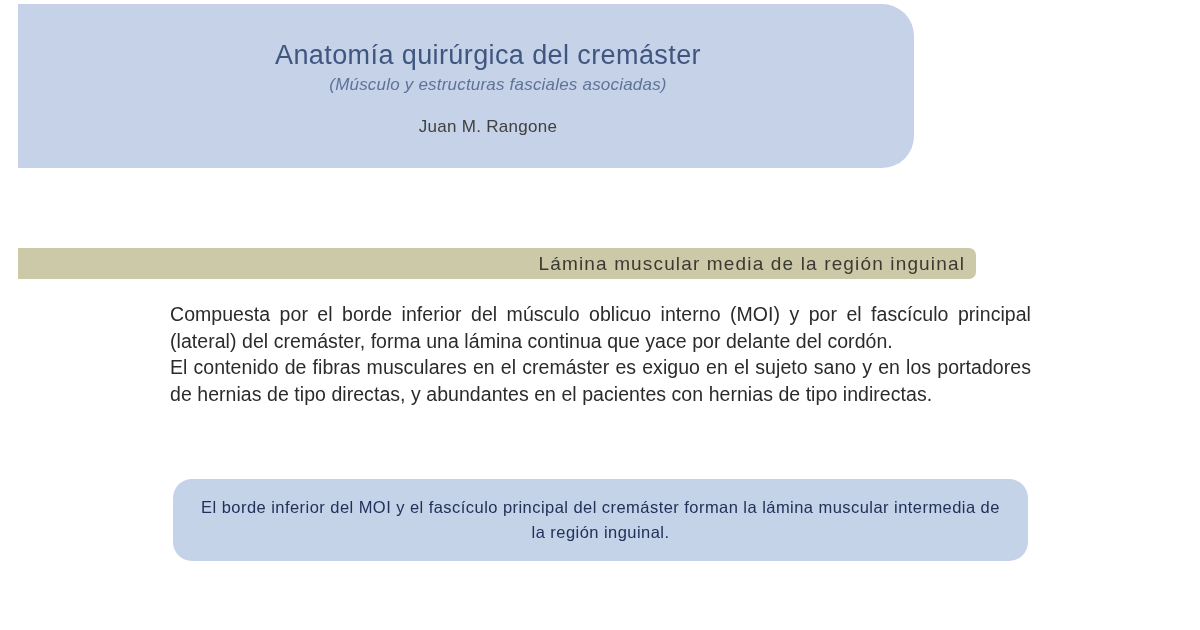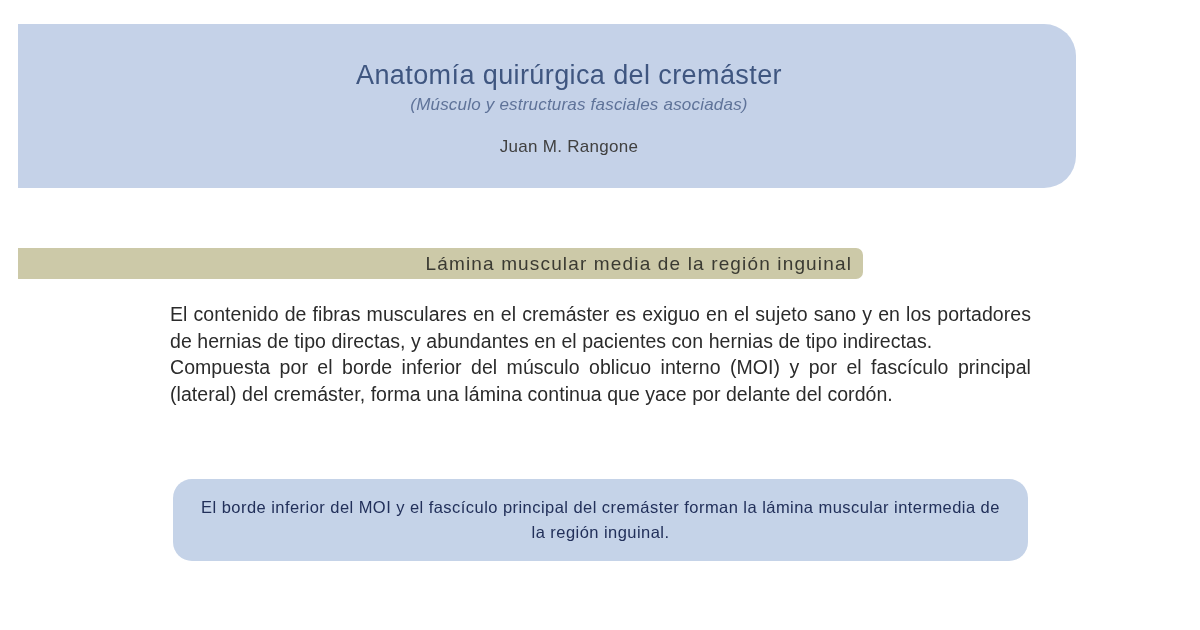--- a/index.html
+++ b/index.html
@@ -12,22 +12,22 @@
     background: #ffffff;
     font-family: "Liberation Sans", sans-serif;
     overflow: hidden;
     position: relative;
   }
 
   
   #title-banner {
     position: absolute;
     left: 18px;
-    top: 24px;
-    width: 1058px;
+    top: 4px;
+    width: 896px;
     height: 164px;
     background: #c5d2e8;
     border-radius: 0 32px 32px 0;
     box-sizing: border-box;
     padding-top: 36px;
     padding-left: 44px;
   }
   #title-main {
     font-size: 27px;
     color: #3f5680;
@@ -53,21 +53,21 @@
     margin-top: 22px;
     letter-spacing: 0.3px;
     font-weight: 400;
   }
 
   
   #section-bar {
     position: absolute;
     left: 18px;
     top: 248px;
-    width: 845px;
+    width: 958px;
     height: 31px;
     background: #ccc9a8;
     border-radius: 0 7px 7px 0;
     box-sizing: border-box;
     display: flex;
     align-items: center;
     justify-content: flex-end;
     padding-right: 11px;
   }
   #section-bar-label {
@@ -126,19 +126,19 @@
   <div id="title-main">Anatomía quirúrgica del cremáster</div>
   <div id="title-sub">(Músculo y estructuras fasciales asociadas)</div>
   <div id="title-author">Juan M. Rangone</div>
 </div>
 
 <div id="section-bar">
   <span id="section-bar-label">Lámina muscular media de la región inguinal</span>
 </div>
 
 <div id="body-block">
+  <p class="body-par">Compuesta por el borde inferior del músculo oblicuo interno (MOI) y por el fascículo principal (lateral) del cremáster, forma una lámina continua que yace por delante del cordón.</p>
   <p class="body-par">El contenido de fibras musculares en el cremáster es exiguo en el sujeto sano y en los portadores de hernias de tipo directas, y abundantes en el pacientes con hernias de tipo indirectas.</p>
-  <p class="body-par">Compuesta por el borde inferior del músculo oblicuo interno (MOI) y por el fascículo principal (lateral) del cremáster, forma una lámina continua que yace por delante del cordón.</p>
 </div>
 
 <div id="callout-box">
   <div id="callout-text">El borde inferior del MOI y el fascículo principal del cremáster forman la lámina muscular intermedia de la región inguinal.</div>
 </div>
 
 </body></html>

